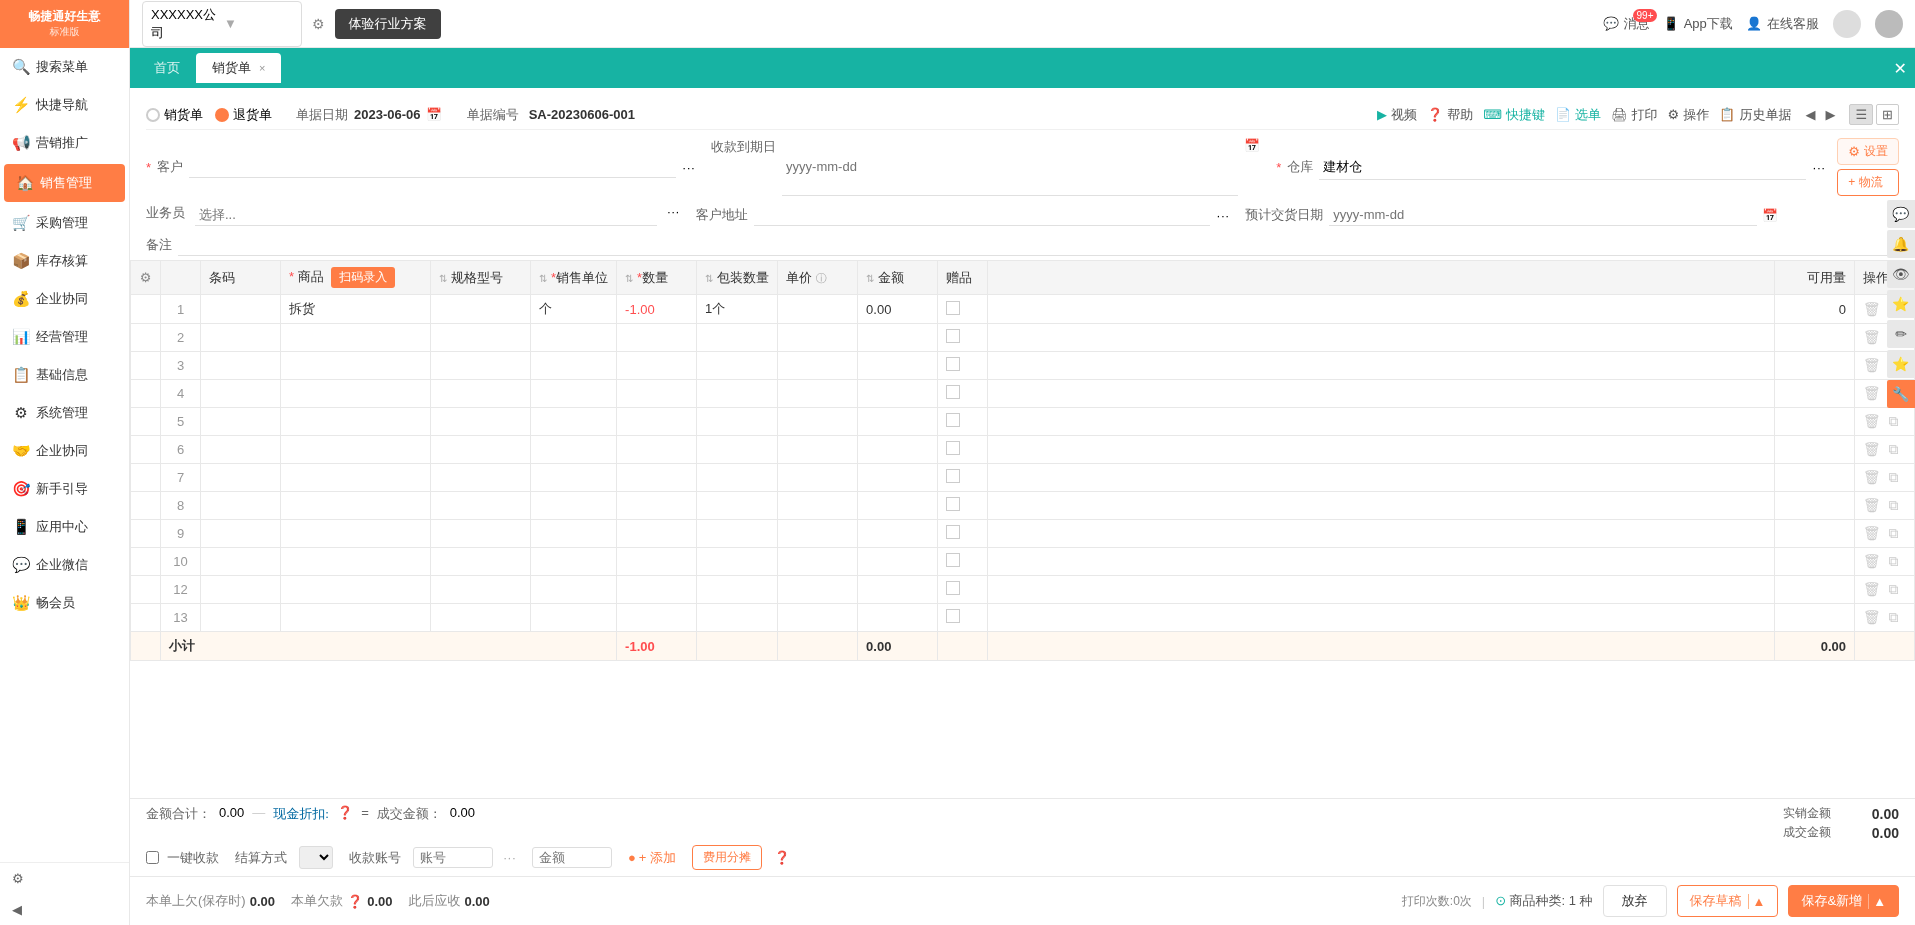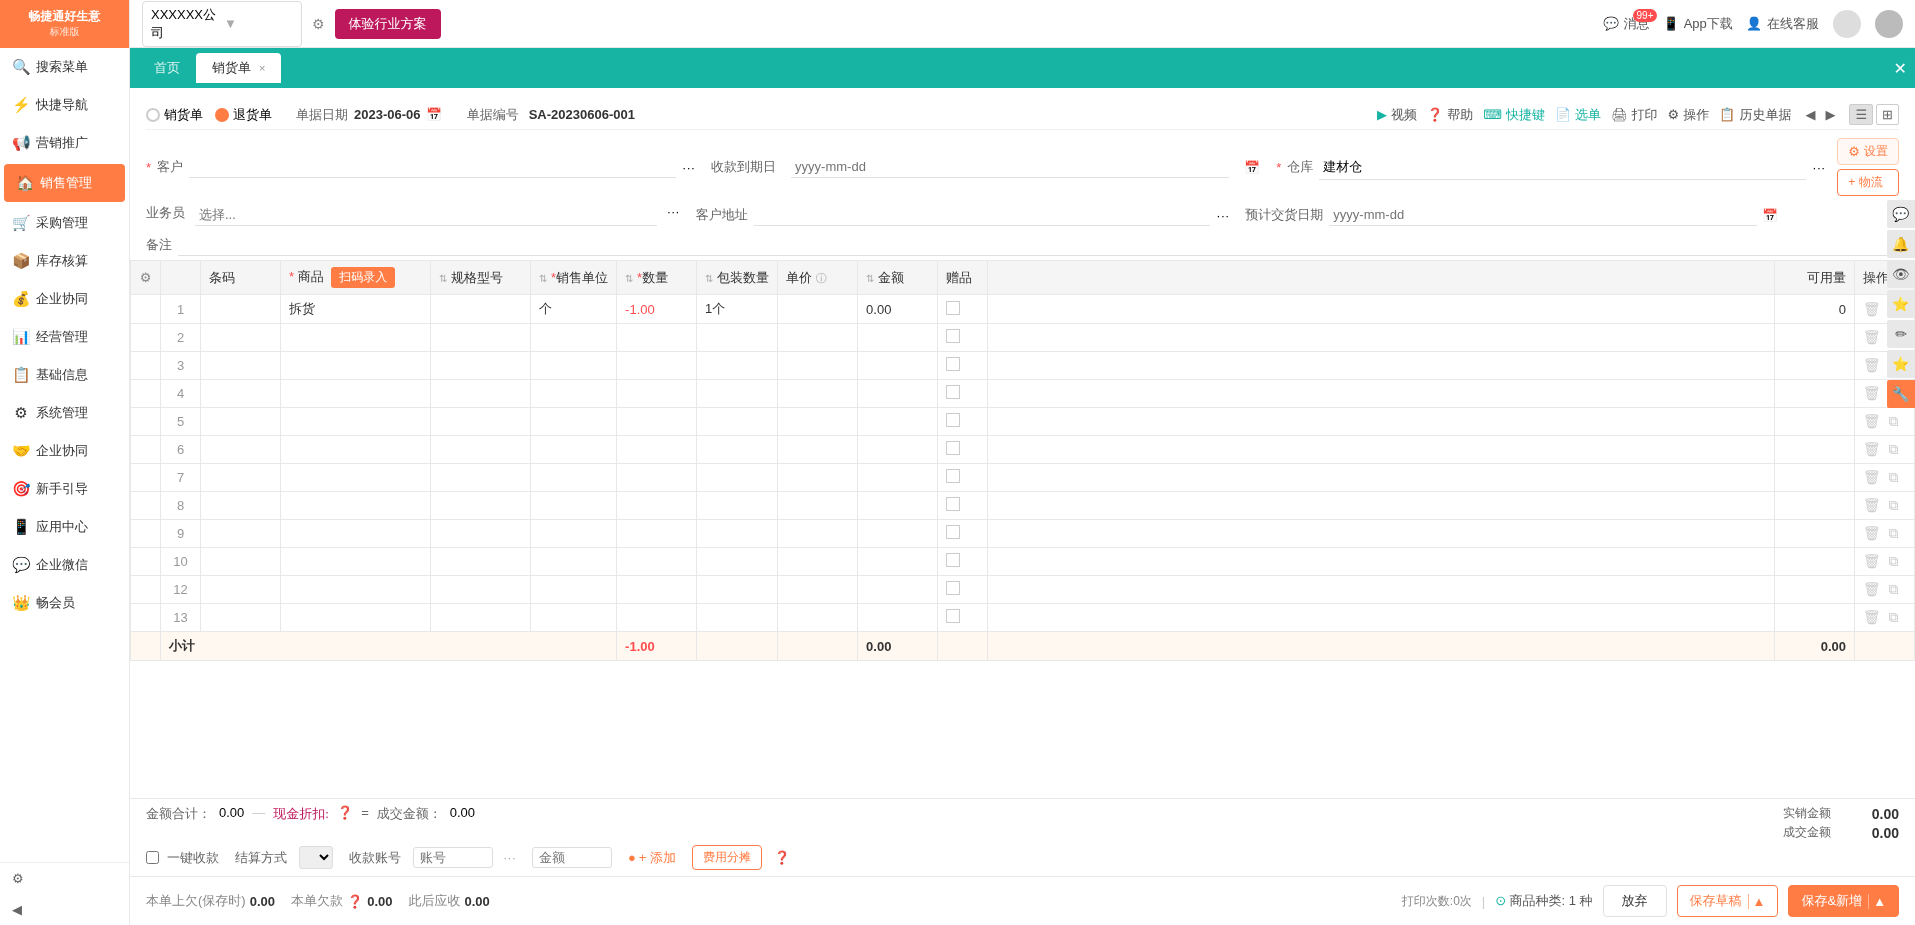--- a/index.html
+++ b/index.html
@@ -14,21 +14,21 @@
     .sidebar-bottom { margin-top: auto; border-top: 1px solid #eee; }
     .sidebar-bottom-item { display: flex; align-items: center; padding: 8px 12px; cursor: pointer; color: #666; gap: 6px; }
 
     
     .main-area { flex: 1; display: flex; flex-direction: column; height: 925px; overflow: hidden; }
 
     
     .topbar { height: 48px; background: #fff; display: flex; align-items: center; padding: 0 12px; border-bottom: 1px solid #e8e8e8; gap: 10px; }
     .topbar-company { display: flex; align-items: center; gap: 4px; min-width: 160px; border: 1px solid #ddd; border-radius: 4px; padding: 4px 8px; }
     .topbar-company span { flex: 1; }
-    .topbar-btn-industry { background: #be185d; color: #fff; border: none; border-radius: 4px; padding: 6px 14px; cursor: pointer; font-size: 13px; }
+    .topbar-btn-industry { background: #404040; color: #fff; border: none; border-radius: 4px; padding: 6px 14px; cursor: pointer; font-size: 13px; }
     .topbar-right { margin-left: auto; display: flex; align-items: center; gap: 14px; }
     .topbar-right-item { display: flex; align-items: center; gap: 4px; color: #555; cursor: pointer; position: relative; }
     .badge { background: #ff4d4f; color: #fff; border-radius: 10px; font-size: 10px; padding: 1px 4px; position: absolute; top: -6px; right: -8px; min-width: 18px; text-align: center; }
     .avatar { width: 28px; height: 28px; border-radius: 50%; background: #ddd; }
 
     
     .tabs { background: #17b3a3; display: flex; align-items: center; height: 40px; padding: 0 8px; }
     .tab { padding: 6px 16px; color: #fff; cursor: pointer; border-radius: 4px 4px 0 0; font-size: 13px; opacity: 0.85; display: flex; align-items: center; gap: 4px; }
     .tab.home { background: transparent; }
     .tab.active { background: #fff; color: #333; opacity: 1; }
@@ -313,21 +313,21 @@
       </div>
 
       <div style="display:flex; gap:0; padding: 8px 0 4px;">
 
         <div style="flex:1; display:flex; align-items:center; gap:6px;">
           <span style="color:#ff4d4f;">*</span>
           <span style="color:#666; white-space:nowrap;">客户</span>
           <input type="text" style="flex: 1 1 0%; border-top: none; border-right: none; border-left: none; border-image: initial; border-bottom: 1px solid rgb(224, 224, 224); padding: 3px 4px; outline: none; min-width: 0px;">
           <span class="field-dots">···</span>
         </div>
-        <div style="flex:1; display:flex; align-items:center; gap:15px; padding-left:16px;">
+        <div style="flex:1; display:flex; gap:6px; padding-left:16px;">
           <span style="color:#666; white-space:nowrap;">收款到期日</span>
           <input type="text" placeholder="yyyy-mm-dd" style="flex: 1 1 0%; border-top: none; border-right: none; border-left: none; border-image: initial; border-bottom: 1px solid rgb(224, 224, 224); padding: 3px 4px; outline: none; min-width: 0px;">
           <span style="color:#aaa; cursor:pointer;">📅</span>
         </div>
         <div style="flex:1; display:flex; align-items:center; gap:6px; padding-left:16px;">
           <span style="color:#ff4d4f;">*</span>
           <span style="color:#666; white-space:nowrap;">仓库</span>
           <span style="flex:1; border-bottom:1px solid #e0e0e0; padding:3px 4px;">建材仓</span>
           <span class="field-dots">···</span>
         </div>
@@ -645,21 +645,21 @@
   </tr>
           </tbody>
       </table>
     </div>
 
     <div class="summary-area">
       <div class="summary-row1">
         <span style="color:#666;">金额合计：</span>
         <span>0.00</span>
         <span style="color:#ccc;">—</span>
-        <span style="color:#be185d;font-family:Liberation Serif, serif;">现金折扣:</span>
+        <span style="color:#0369a1;font-family:Liberation Serif, serif;">现金折扣:</span>
         <span class="help-icon">❓</span>
         <span style="color:#666;">=</span>
         <span style="color:#666;">成交金额：</span>
         <span>0.00</span>
 
         <div class="summary-right">
           <div class="summary-line">
             <span class="summary-label">实销金额</span>
             <span class="summary-value">0.00</span>
           </div>

